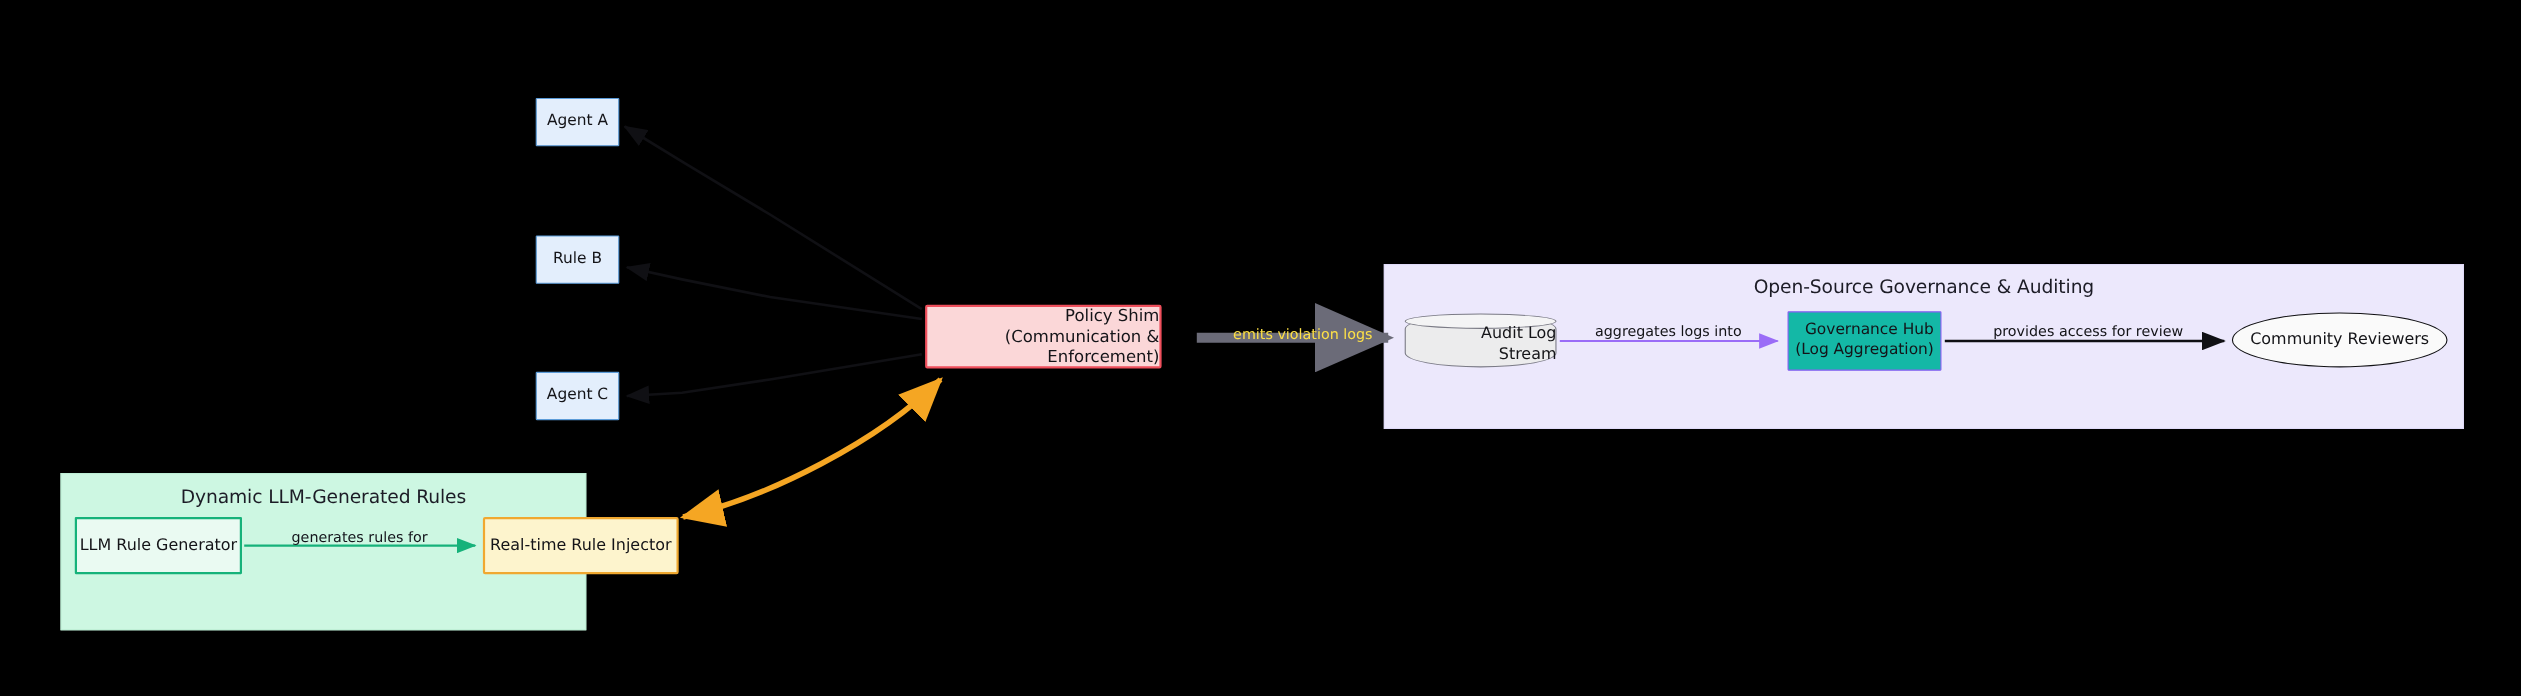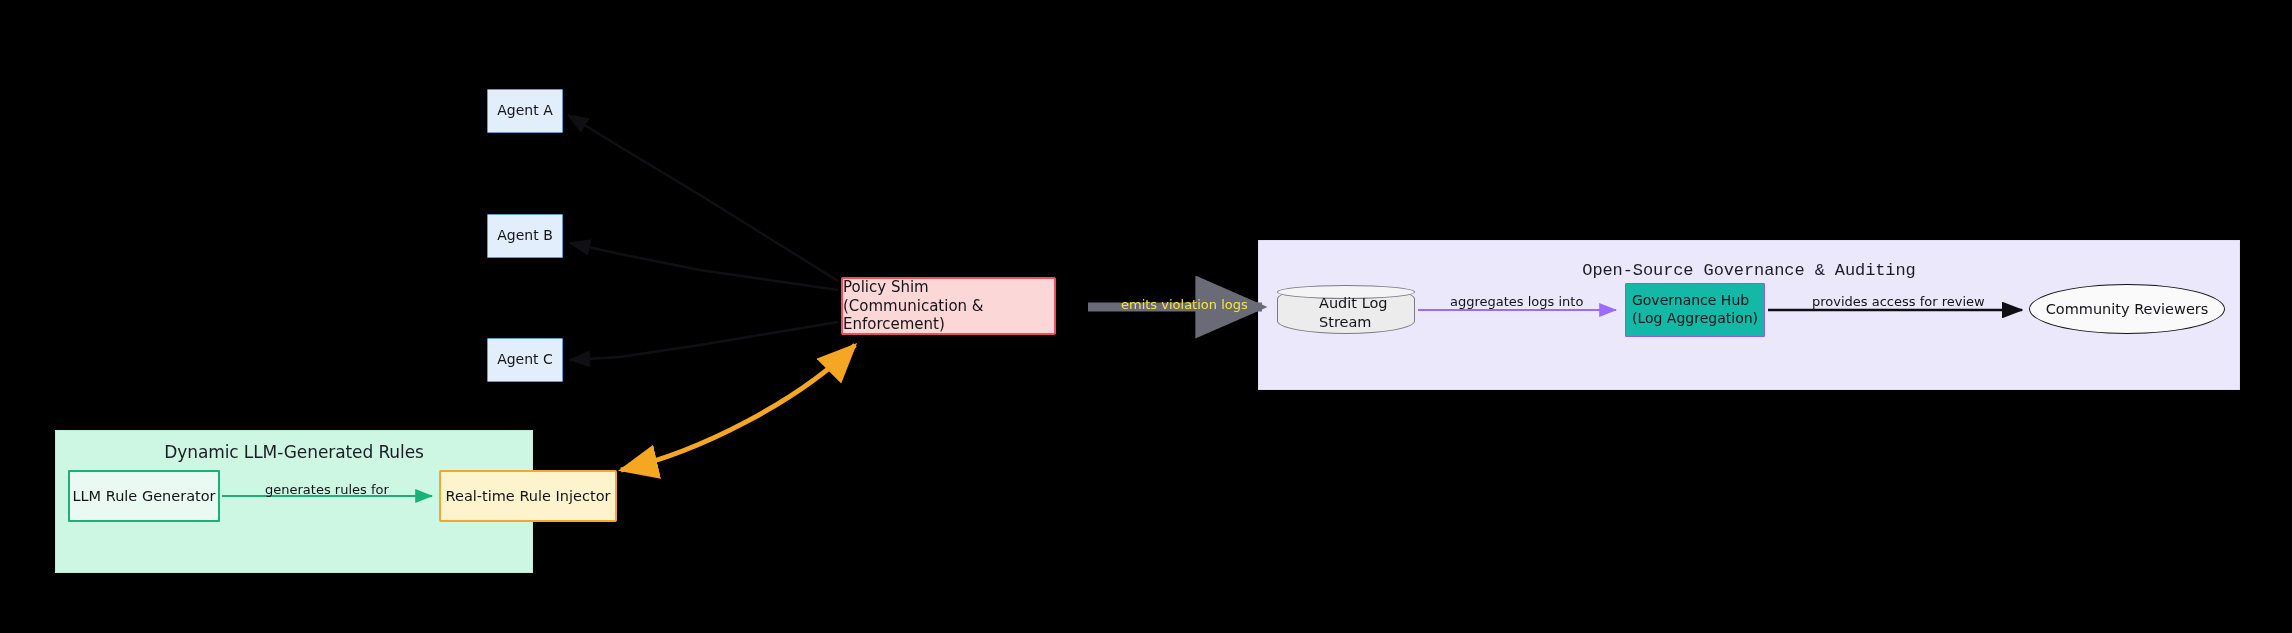--- a/index.html
+++ b/index.html
@@ -51,30 +51,30 @@
     border: 1px solid #bdeed5;
   }
   #sg-rules .subgraph-title { top: 11px; }
 
   #sg-gov {
     left: 1258px; top: 240px;
     width: 982px; height: 150px;
     background: #ece8fc;
     border: 1px solid #e0daf8;
   }
-  #sg-gov .subgraph-title { top: 20px; font-family: Liberation Mono, monospace; }
+  #sg-gov .subgraph-title { top: 10px; }
 
   
   .node {
     position: absolute;
     box-sizing: border-box;
     display: flex;
     align-items: center;
     justify-content: center;
-    text-align: left;
+    text-align: right;
     line-height: 1.26;
     color: #141418;
     z-index: 6;
   }
   .node .label { display: block; }
 
   .agent-node {
     width: 76px; height: 44px;
     background: #e3eefc;
     border: 1px solid #5b9bd8;
@@ -241,21 +241,21 @@
     <path d="M 1768,310 L 2022,310" fill="none" stroke="#0f0f13" stroke-width="2.4" marker-end="url(#arrow-black)"></path>
 
     <path d="M 222,496 L 432,496" fill="none" stroke="#16b27a" stroke-width="2" marker-end="url(#arrow-green)"></path>
   </svg>
 
 
   <div class="node agent-node" id="node-agent-a">
     <span class="label">Agent A</span>
   </div>
   <div class="node agent-node" id="node-agent-b">
-    <span class="label">Agent B</span>
+    <span class="label">Rule B</span>
   </div>
   <div class="node agent-node" id="node-agent-c">
     <span class="label">Agent C</span>
   </div>
 
   <div class="node" id="node-policy-shim">
     <span>
       <span class="label">Policy Shim</span>
       <span class="label">(Communication &amp; Enforcement)</span>
     </span>

